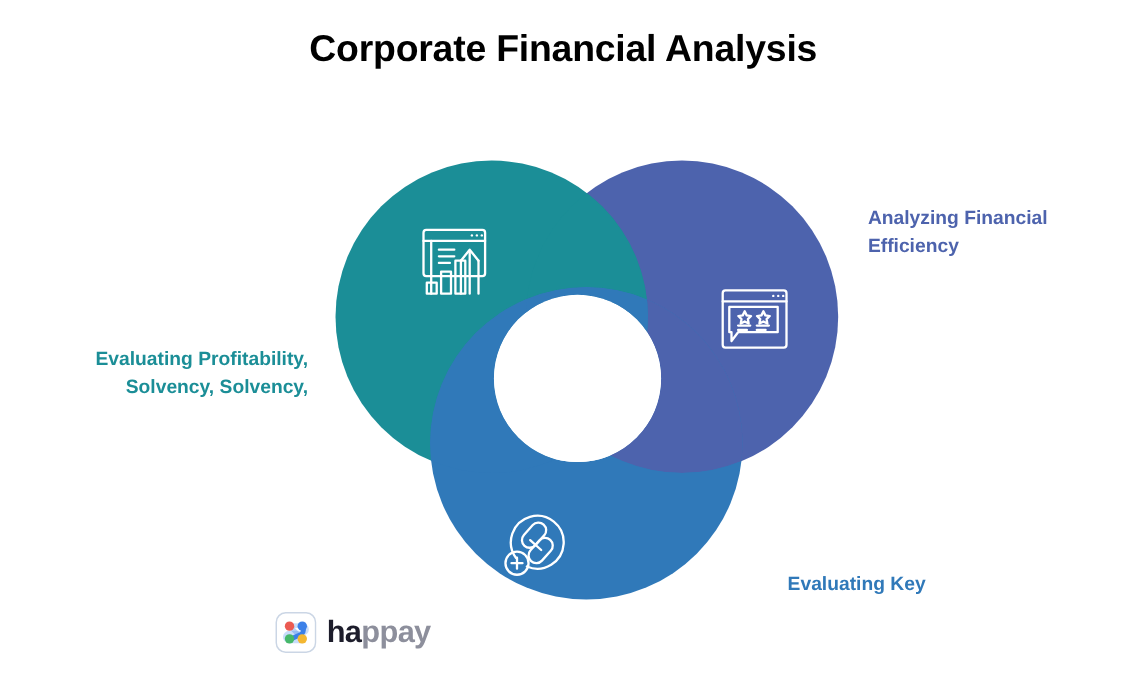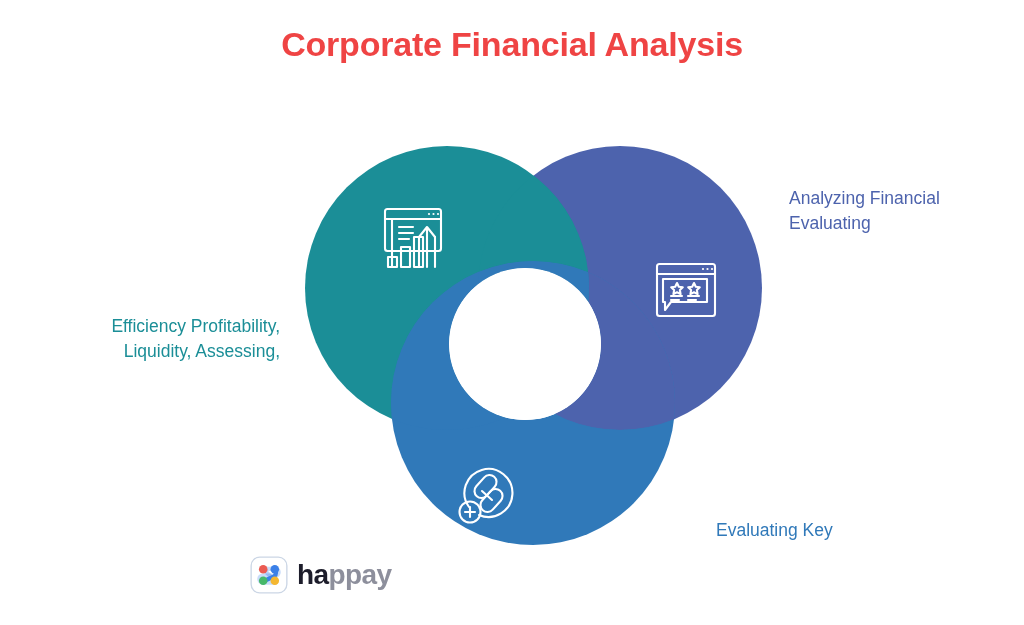--- a/index.html
+++ b/index.html
@@ -21,39 +21,39 @@
 
   
   #page-title {
     position: absolute;
     left: 0;
     top: 24px;
     width: 1024px;
     text-align: center;
     font-size: 34px;
     font-weight: bold;
-    color: #ef4444;
+    color: #000000;
     letter-spacing: -0.2px;
     line-height: 1.2;
   }
 
   
   #venn-diagram {
     position: absolute;
     left: 0;
     top: 0;
     width: 1024px;
     height: 625px;
   }
 
   
   .venn-label {
     position: absolute;
     font-size: 17.5px;
-    font-weight: normal;
+    font-weight: bold;
     line-height: 1.42;
   }
   #label-profitability {
     left: 18px;
     top: 314px;
     width: 262px;
     text-align: right;
     color: #1b8e97;
   }
   #label-statements {
@@ -202,27 +202,27 @@
       <rect x="21.5" y="8.5" width="14" height="26" rx="7" transform="rotate(42 28.5 21.5)"></rect>
       <rect x="27.5" y="22.5" width="14" height="26" rx="7" transform="rotate(42 34.5 35.5)"></rect>
       <line x1="25" y1="26" x2="35" y2="35"></line>
       <circle cx="13" cy="47" r="10.5"></circle>
       <line x1="13" y1="42" x2="13" y2="52"></line>
       <line x1="8" y1="47" x2="18" y2="47"></line>
     </g>
   </svg>
 
   <div class="venn-label" id="label-profitability" style="color: rgb(27, 142, 151);">
-    <div>Efficiency Profitability,</div>
-    <div>Liquidity, Assessing,</div>
+    <div>Evaluating Profitability,</div>
+    <div>Solvency, Solvency,</div>
   </div>
 
   <div class="venn-label" id="label-statements" style="color: rgb(77, 99, 173);">
     <div>Analyzing Financial</div>
-    <div>Evaluating</div>
+    <div>Efficiency</div>
   </div>
 
   <div class="venn-label" id="label-ratios" style="color: rgb(48, 121, 185); margin-top: 48px;">
     <div>Evaluating Key</div>
   </div>
 
   <div id="brand-logo">
     <svg id="logo-mark" viewBox="0 0 40 40">
       <rect x="1.2" y="1.2" width="37.6" height="37.6" rx="9" fill="#ffffff" stroke="#cbd6e5" stroke-width="1.4"></rect>
       <path d="M13.5 13.5 H26.5 A3.6 3.6 0 0 1 26.5 20.7 H13.5 A3.6 3.6 0 0 0 13.5 27.9 H26.5" fill="none" stroke="#3b80e8" stroke-width="4.6" stroke-linecap="round" stroke-linejoin="round" opacity="0.28"></path>

